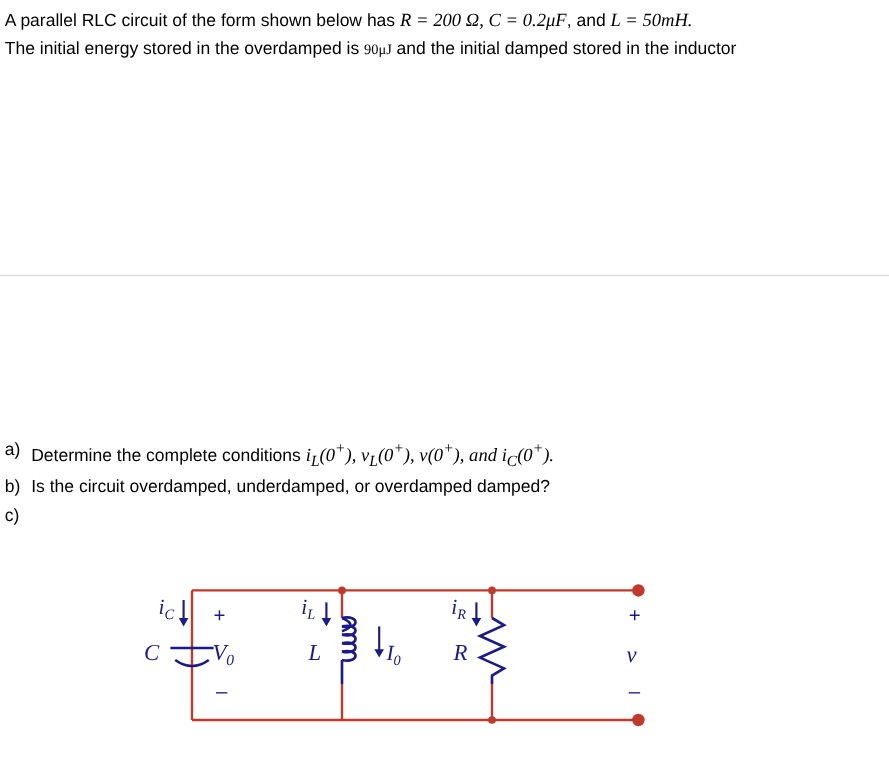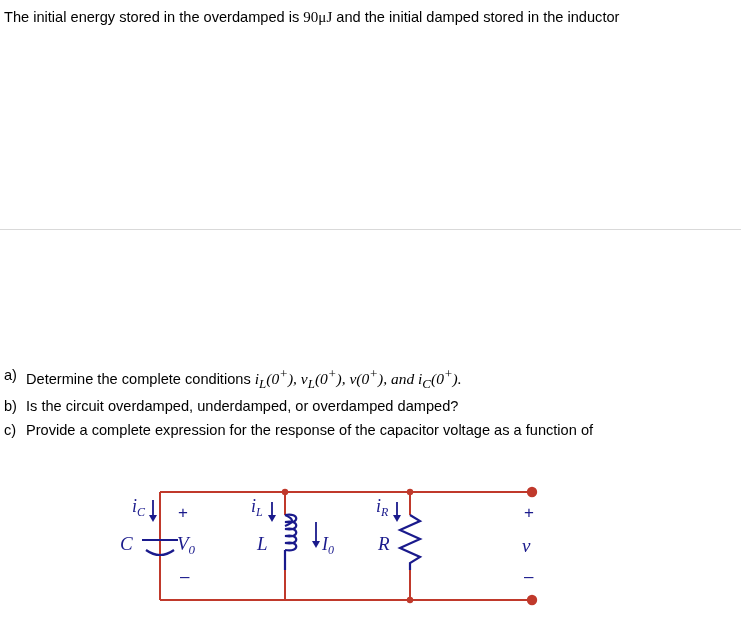--- a/index.html
+++ b/index.html
@@ -27,21 +27,21 @@
     margin: 0;
   }
   .math {
     font-family: "Liberation Serif", serif;
     font-style: italic;
     font-size: 15.5px;
   }
   .mathup {
     font-family: "Liberation Serif", serif;
     font-style: normal;
-    font-size: 15px;
+    font-size: 12px;
   }
   .divider {
     position: absolute;
     left: 0;
     top: 229px;
     width: 741px;
     height: 1px;
     background: #d9d9d9;
   }
   .tasks {
@@ -81,41 +81,43 @@
   .lbl {
     font-family: "Liberation Serif", serif;
     font-style: italic;
   }
 </style>
 </head>
 <body>
 
 <div class="problem-statement">
   <p>
+    <span>A parallel RLC circuit of the form shown below has </span><span class="math">R = 200 Ω,</span><span class="math"> C = 0.2μF</span><span>, and </span><span class="math">L = 50mH.</span>
+  </p>
+  <p>
     <span>The initial energy stored in the overdamped is </span><span class="mathup">90μJ</span><span> and the initial damped stored in the inductor</span>
   </p>
 </div>
 
 <div class="divider"></div>
 
 <div class="tasks">
   <div class="task-row">
     <span class="task-label">a)</span>
     <span class="task-text">
       <span>Determine the complete conditions </span><span class="math"><i>i<sub>L</sub></i>(0<sup>+</sup>), <i>v<sub>L</sub></i>(0<sup>+</sup>), <i>v</i>(0<sup>+</sup>), and <i>i<sub>C</sub></i>(0<sup>+</sup>).</span>
     </span>
   </div>
   <div class="task-row">
     <span class="task-label">b)</span>
     <span class="task-text">Is the circuit overdamped, underdamped, or overdamped damped?</span>
   </div>
   <div class="task-row">
     <span class="task-label">c)</span>
     <span class="task-text">
-      <span>Provide a complete expression for the response of the capacitor voltage as a function of</span>
     </span>
   </div>
 </div>
 
 <div class="circuit">
   <svg width="600" height="160" viewBox="0 0 600 160" xmlns="http://www.w3.org/2000/svg">
 
     <g stroke="#c0392b" stroke-width="2" fill="none">
       <path d="M 40 22 L 40 130"></path>
       <path d="M 40 22 L 165 22"></path>

